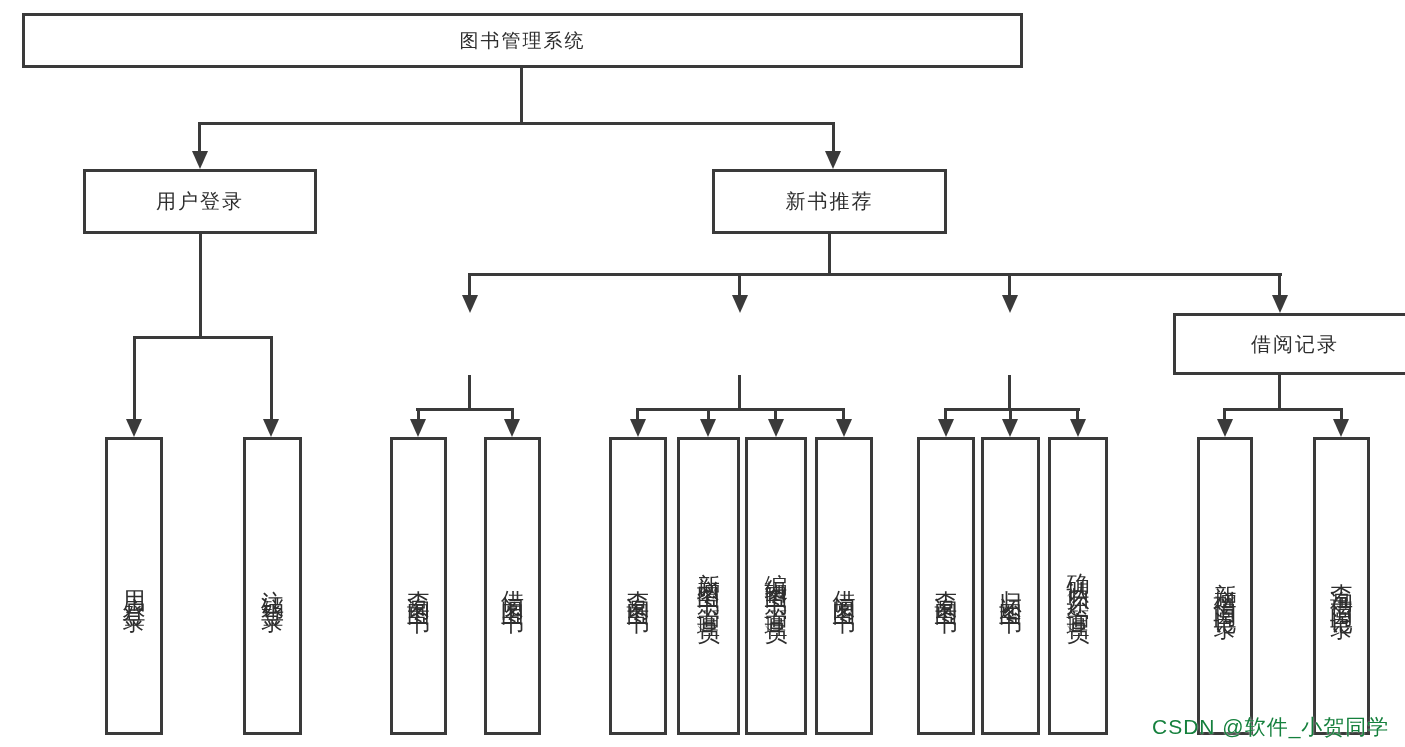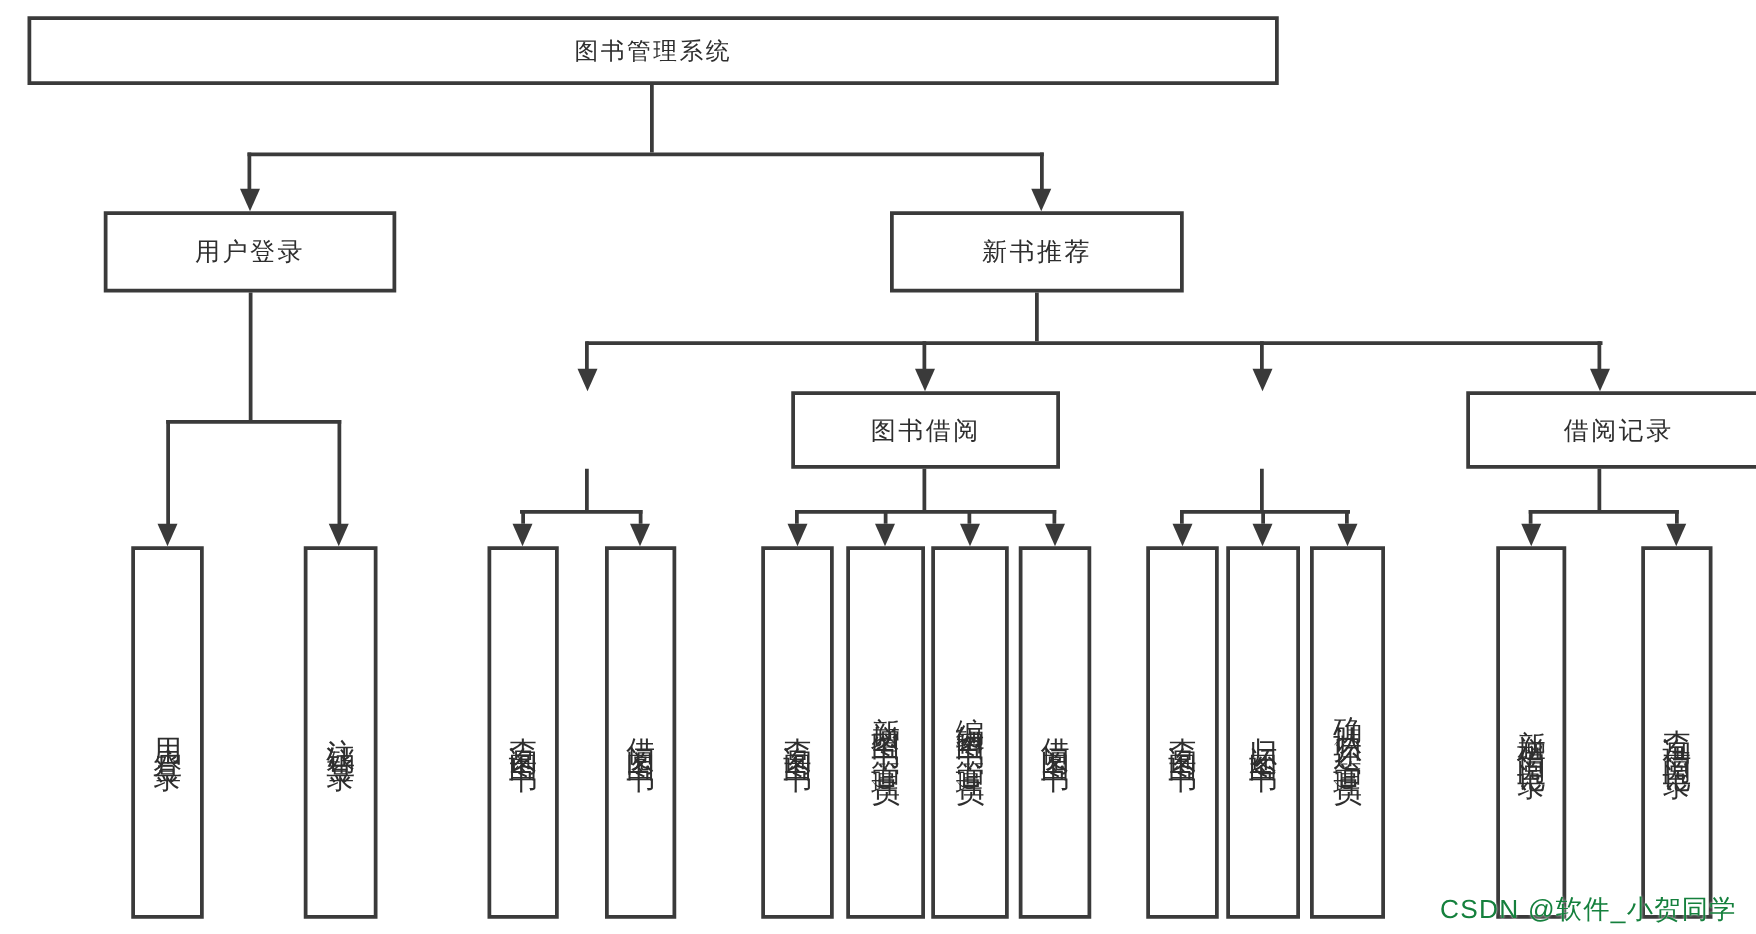--- a/index.html
+++ b/index.html
@@ -90,23 +90,20 @@
   <div class="hline" style="left:469px;  top:273px; width:813px;"></div>
   <div class="vline" style="left:468px;  top:273px; height:23px;"></div>
   <div class="arrowhead" style="left:462px;  top:295px;"></div>
   <div class="vline" style="left:738px;  top:273px; height:23px;"></div>
   <div class="arrowhead" style="left:732px;  top:295px;"></div>
   <div class="vline" style="left:1008px; top:273px; height:23px;"></div>
   <div class="arrowhead" style="left:1002px; top:295px;"></div>
   <div class="vline" style="left:1278px; top:273px; height:23px;"></div>
   <div class="arrowhead" style="left:1272px; top:295px;"></div>
 
-  <div class="box" style="left:633px; top:313px; width:215px; height:62px;">
-    <span class="h-label">图书借阅</span>
-  </div>
   <div class="box" style="left:1173px; top:313px; width:244px; height:62px;">
     <span class="h-label">借阅记录</span>
   </div>
 
   <div class="vline" style="left:468px; top:375px; height:33px;"></div>
   <div class="hline" style="left:416px; top:408px; width:98px;"></div>
   <div class="vline" style="left:417px; top:408px; height:11px;"></div>
   <div class="arrowhead" style="left:410px; top:419px;"></div>
   <div class="vline" style="left:511px; top:408px; height:11px;"></div>
   <div class="arrowhead" style="left:504px; top:419px;"></div>

